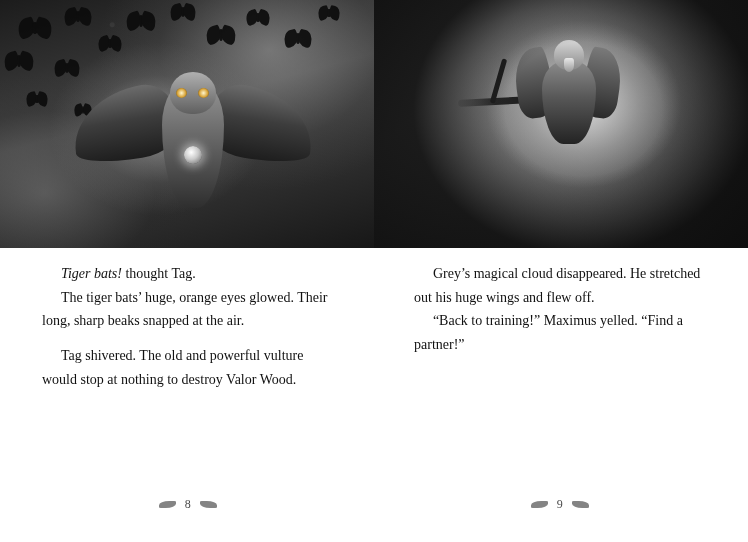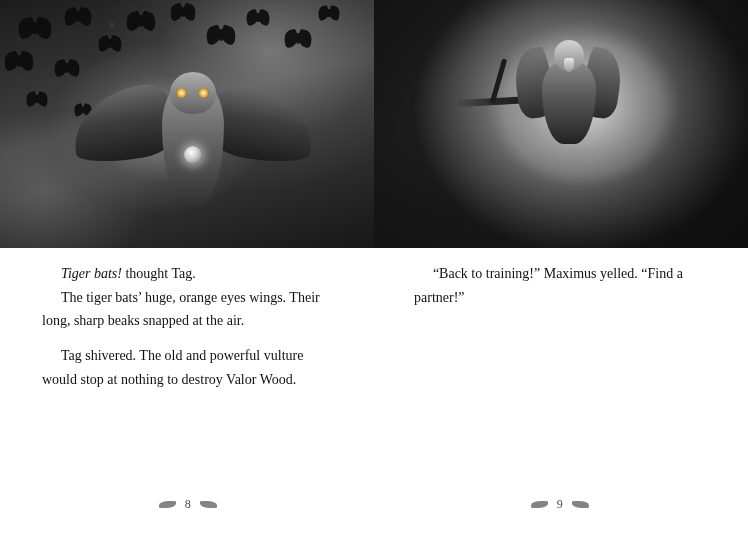--- a/index.html
+++ b/index.html
@@ -369,25 +369,26 @@
         <span class="v-beak"></span>
       </div>
       <div class="vignette-dark"></div>
     </div>
   </div>
 
   <div class="text-area">
 
     <div class="column col-left">
       <p><em>Tiger bats!</em><span> thought Tag.</span></p>
-      <p>The tiger bats’ huge, orange eyes wings. Their long, sharp beaks snapped at the air.</p>
+      <p>The tiger bats’ huge, orange eyes glowed. Their long, sharp beaks snapped at the air.</p>
       <p class="gap">Tag shivered. The old and powerful vulture would stop at nothing to destroy Valor Wood.</p>
     </div>
 
     <div class="column col-right">
+      <p>Grey’s magical cloud disappeared. He stretched out his huge wings and flew off.</p>
       <p>“Back to training!” Maximus yelled. “Find a partner!”</p>
     </div>
 
     <div class="folio folio-left">
       <span class="leaf"></span>
       <span class="folio-num">8</span>
       <span class="leaf flip"></span>
     </div>
 
     <div class="folio folio-right">

